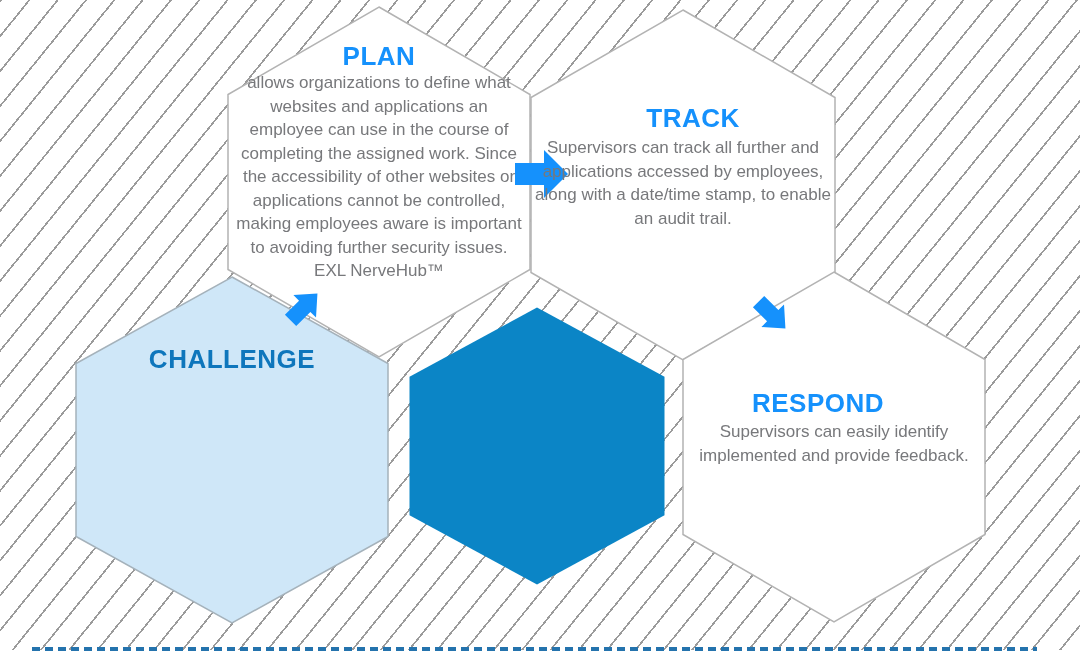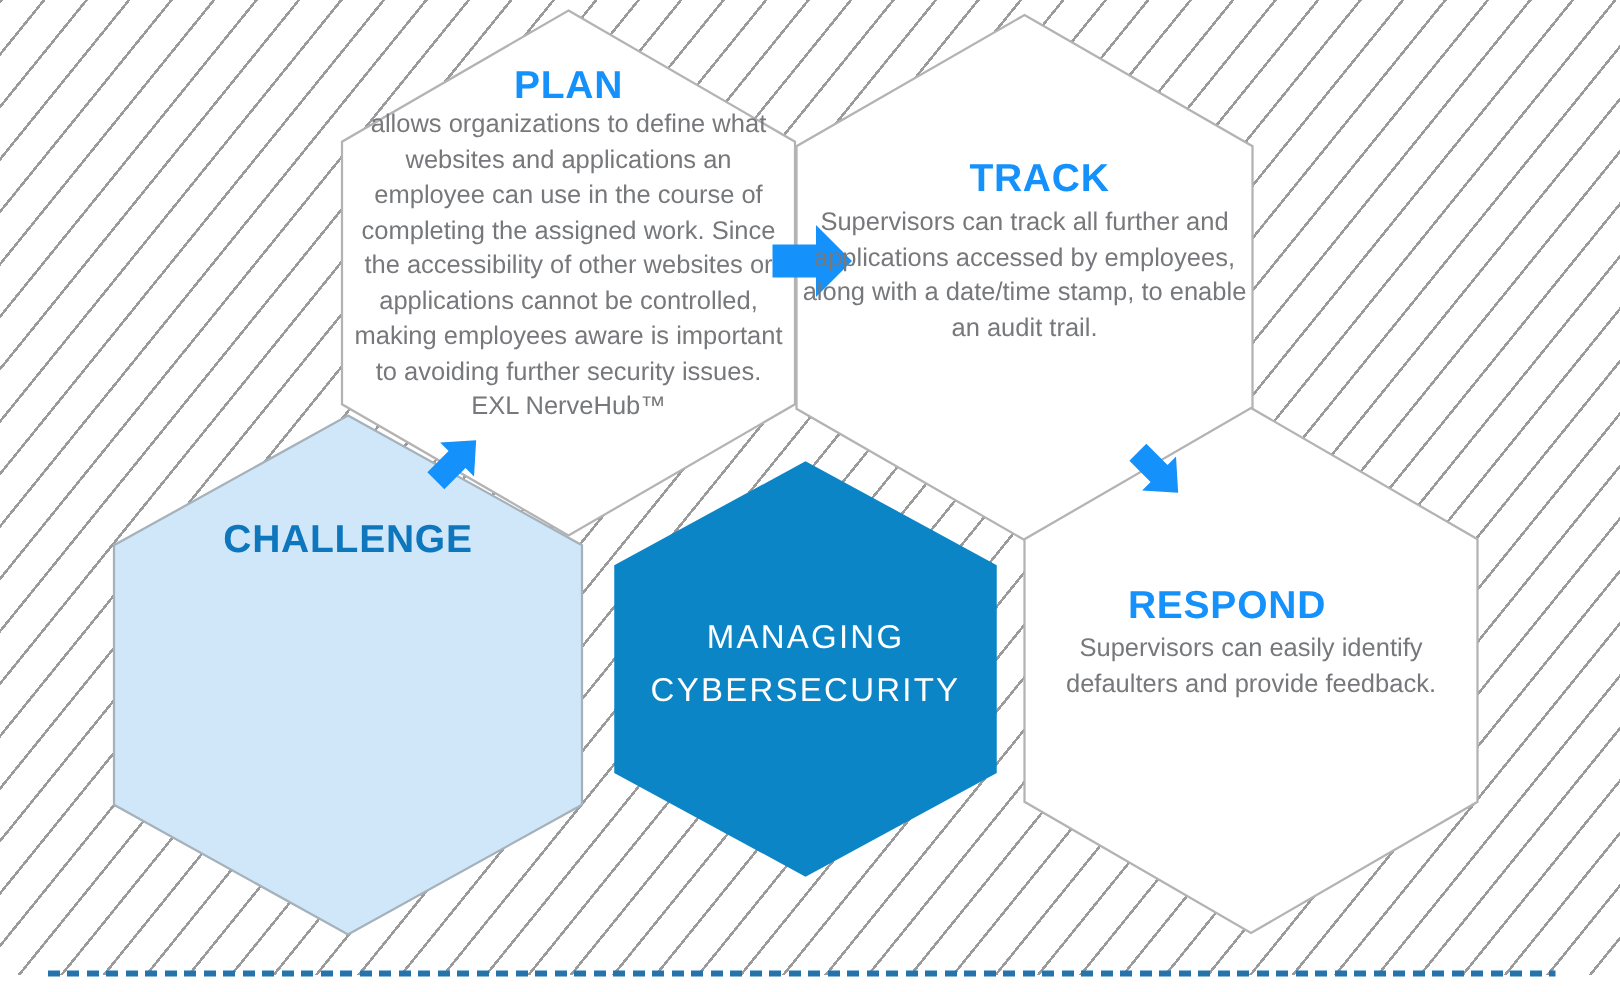--- a/index.html
+++ b/index.html
@@ -106,22 +106,18 @@
     <div>allows organizations to define what websites and applications an employee can use in the course of completing the assigned work. Since the accessibility of other websites or applications cannot be controlled, making employees aware is important to avoiding further security issues.</div>
     <div>EXL NerveHub™</div>
   </div>
 
   <div class="txt hex-title" style="left:533px; top:103px; width:300px;padding-left:10px;">TRACK</div>
   <div class="txt hex-body" style="left:525px; top:136px; width:316px;">Supervisors can track all further and applications accessed by employees, along with a date/time stamp, to enable an audit trail.</div>
 
   <div class="txt hex-title challenge" style="left:82px; top:344px; width:300px;">CHALLENGE</div>
 
   <div class="txt hex-title" style="left:684px; top:388px; width:268px;">RESPOND</div>
-  <div class="txt hex-body" style="left:687px; top:420px; width:294px;">Supervisors can easily identify defaulters and provide feedback.</div>
+  <div class="txt hex-body" style="left:687px; top:420px; width:294px;">Supervisors can easily identify implemented and provide feedback.</div>
 
-  <div class="txt center-label" style="left:412px; top:407px; width:250px;">
-    <div>MANAGING</div>
-    <div>CYBERSECURITY</div>
-  </div>
 
   <div class="dashed-line"></div>
 
 </div>
 
 </body></html>

